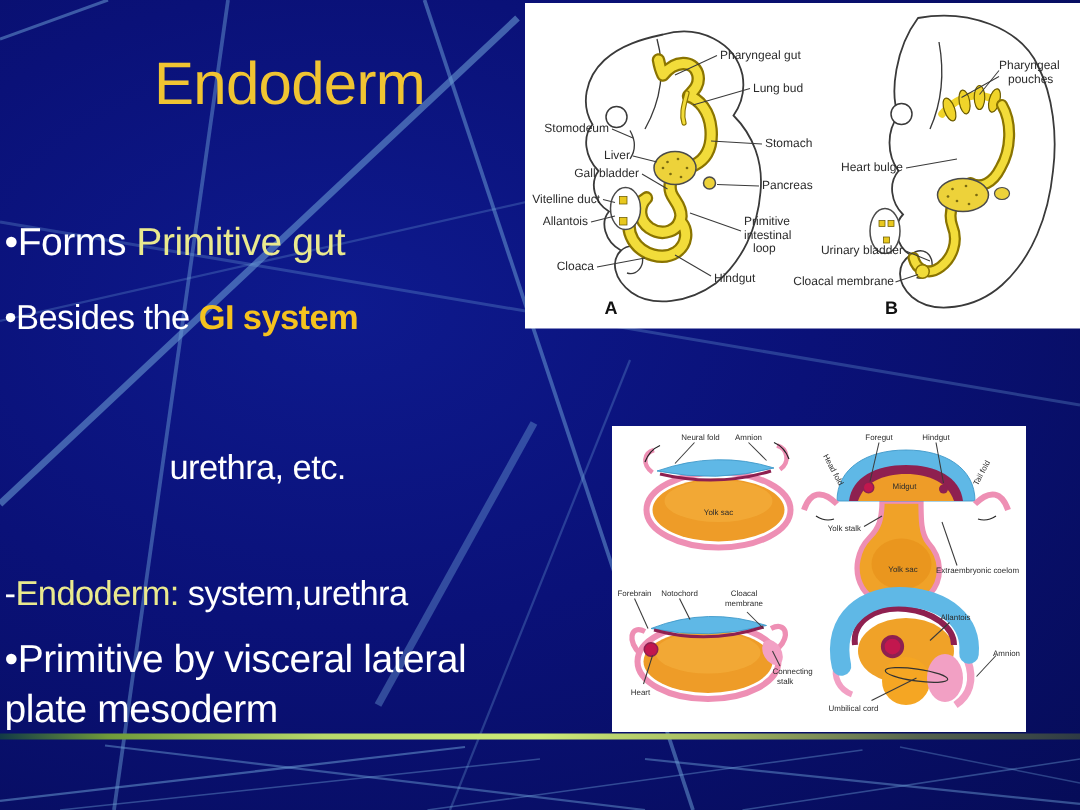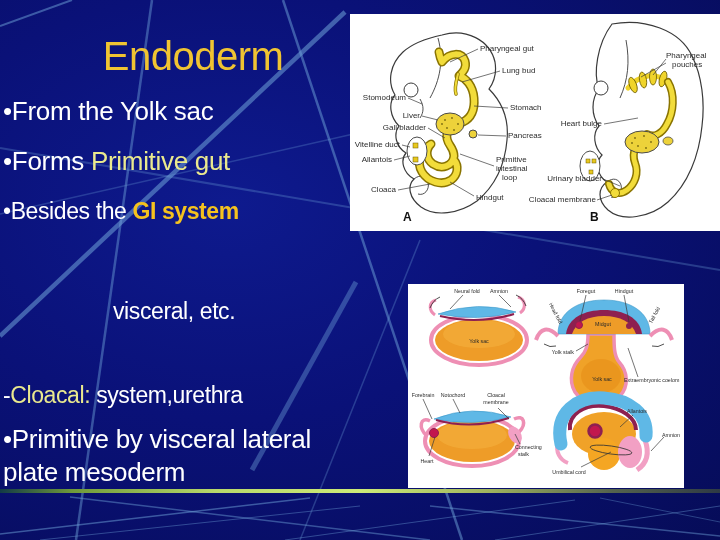--- a/index.html
+++ b/index.html
@@ -16,21 +16,21 @@
   .line{position:absolute;left:3px;font-size:23px;letter-spacing:-0.4px;white-space:nowrap;}
   .line.big{font-size:26px;letter-spacing:-0.3px;}
   .t-white{color:#ffffff;}
   .t-yellow{color:#eae98e;}
   .t-gold{color:#f5c21e;font-weight:bold;}
   .divider{
     position:absolute;left:0;top:489px;width:720px;height:4px;
     background:linear-gradient(90deg,#123a46 0%,#6f9a3a 10%,#b8d96b 30%,#cdeb78 50%,#9fb35e 68%,#55634e 85%,#2e3a44 100%);
   }
   .figure{position:absolute;background:#ffffff;}
-  .fig-top{left:350px;top:14px;width:370px;height:217px;text-align:center;}
+  .fig-top{left:350px;top:2px;width:370px;height:217px;text-align:center;}
   .fig-bottom{left:408px;top:284px;width:276px;height:204px;}
   .figure svg{display:block;}
   .figlabel{font-family:"Liberation Sans",sans-serif;fill:#2b2b2b;}
   .figlabel.f1{font-size:8px;}
   .figlabel.f2{font-size:5.3px;}
   .figletter{font-size:12px;font-weight:bold;fill:#111;}
   .ptr{stroke:#3a3a3a;stroke-width:0.7;}
   .outline{fill:none;stroke:#3a3a3a;stroke-width:1.2;}
   .gut-under{fill:none;stroke:#8a7400;stroke-width:9;stroke-linecap:round;stroke-linejoin:round;}
   .gut-over{fill:none;stroke:#f2dc3a;stroke-width:6;stroke-linecap:round;stroke-linejoin:round;}
@@ -55,31 +55,30 @@
       <line x1="70" y1="497" x2="430" y2="540" stroke-width="1.5" opacity="0.45"></line>
       <line x1="285" y1="540" x2="575" y2="500" stroke-width="1" opacity="0.4"></line>
       <line x1="430" y1="506" x2="720" y2="536" stroke-width="1.5" opacity="0.45"></line>
       <line x1="495" y1="540" x2="720" y2="506" stroke-width="1" opacity="0.4"></line>
       <line x1="600" y1="498" x2="720" y2="522" stroke-width="1" opacity="0.35"></line>
     </g>
   </svg>
 
   <div class="title">Endoderm</div>
 
-  <div class="line big" style="top:96px"><span class="t-white">•</span><span class="t-white">From the Yolk sac</span></div>
 
   <div class="line" style="top:198px"><span class="t-white">•</span><span class="t-white">Besides the </span><span class="t-gold">GI system</span></div>
 
   <div class="line big" style="top:146px"><span class="t-white">•</span><span class="t-white">Forms </span><span class="t-yellow">Primitive gut</span></div>
 
 
-  <div class="line" style="top:298px;left:113px"><span class="t-white">visceral, etc.</span></div>
-
-
-  <div class="line" style="top:382px"><span class="t-white">-</span><span class="t-yellow">Cloacal:</span><span class="t-white"> system,urethra</span></div>
+  <div class="line" style="top:298px;left:113px"><span class="t-white">urethra, etc.</span></div>
+
+
+  <div class="line" style="top:382px"><span class="t-white">-</span><span class="t-yellow">Endoderm:</span><span class="t-white"> system,urethra</span></div>
 
   <div class="line big" style="top:424px"><span class="t-white">•</span><span class="t-white">Primitive by visceral lateral</span></div>
 
   <div class="line big" style="top:457px"><span class="t-white">plate mesoderm</span></div>
 
   <div class="divider"></div>
 
   <div class="figure fig-top">
     <svg width="370" height="217" viewBox="0 0 370 217">
 

